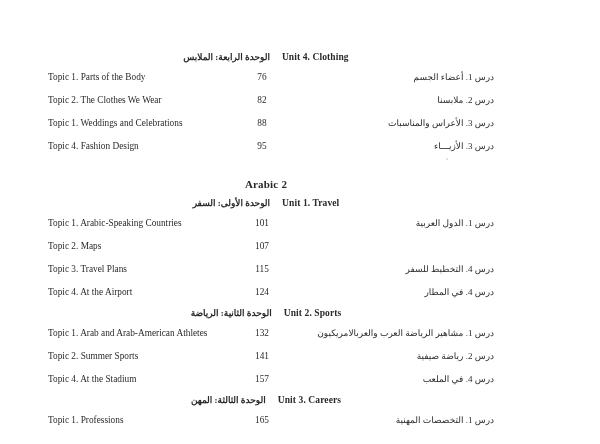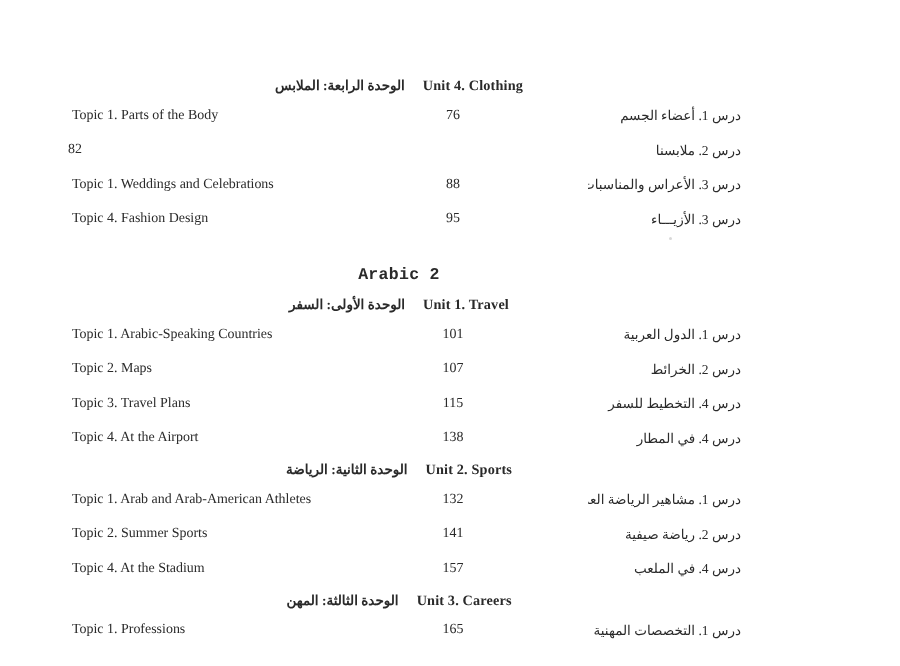--- a/index.html
+++ b/index.html
@@ -48,31 +48,29 @@
   }
 
   
   .book-title {
     text-align: center;
     font-weight: bold;
     font-size: 11px;
     height: 20px;
     line-height: 20px;
     letter-spacing: .2px;
-    font-family: Liberation Mono, monospace;
   }
 
   
   .topic-row {
     display: flex;
     align-items: center;
     height: 23px;
     line-height: 23px;
     font-size: 9.3px;
-    gap: 40px;
   }
   .col-en {
     width: 212px;
     padding-left: 48px;
     box-sizing: border-box;
     white-space: nowrap;
     overflow: hidden;
   }
   .col-pg {
     width: 100px;
@@ -113,20 +111,21 @@
     <span class="unit-ar">الوحدة الرابعة: الملابس</span>
     <span class="unit-en">Unit 4. Clothing</span>
   </div>
 
   <div class="topic-row">
     <span class="col-en">Topic 1. Parts of the Body</span>
     <span class="col-pg">76</span>
     <span class="col-ar">درس 1. أعضاء الجسم</span>
   </div>
   <div class="topic-row">
+    <span class="col-en">Topic 2. The Clothes We Wear</span>
     <span class="col-pg">82</span>
     <span class="col-ar">درس 2. ملابسنا</span>
   </div>
   <div class="topic-row">
     <span class="col-en">Topic 1. Weddings and Celebrations</span>
     <span class="col-pg">88</span>
     <span class="col-ar">درس 3. الأعراس والمناسبات</span>
   </div>
   <div class="topic-row">
     <span class="col-en">Topic 4. Fashion Design</span>
@@ -144,30 +143,29 @@
   </div>
 
   <div class="topic-row">
     <span class="col-en">Topic 1. Arabic-Speaking Countries</span>
     <span class="col-pg">101</span>
     <span class="col-ar">درس 1. الدول العربية</span>
   </div>
   <div class="topic-row">
     <span class="col-en">Topic 2. Maps</span>
     <span class="col-pg">107</span>
-    <span class="col-ar">درس 2. الخرائط</span>
   </div>
   <div class="topic-row">
     <span class="col-en">Topic 3. Travel Plans</span>
     <span class="col-pg">115</span>
     <span class="col-ar">درس 4. التخطيط للسفر</span>
   </div>
   <div class="topic-row">
     <span class="col-en">Topic 4. At the Airport</span>
-    <span class="col-pg">138</span>
+    <span class="col-pg">124</span>
     <span class="col-ar">درس 4. في المطار</span>
   </div>
 
   <div class="unit-head">
     <span class="unit-ar">الوحدة الثانية: الرياضة</span>
     <span class="unit-en">Unit 2. Sports</span>
   </div>
 
   <div class="topic-row">
     <span class="col-en">Topic 1. Arab and Arab-American Athletes</span>

